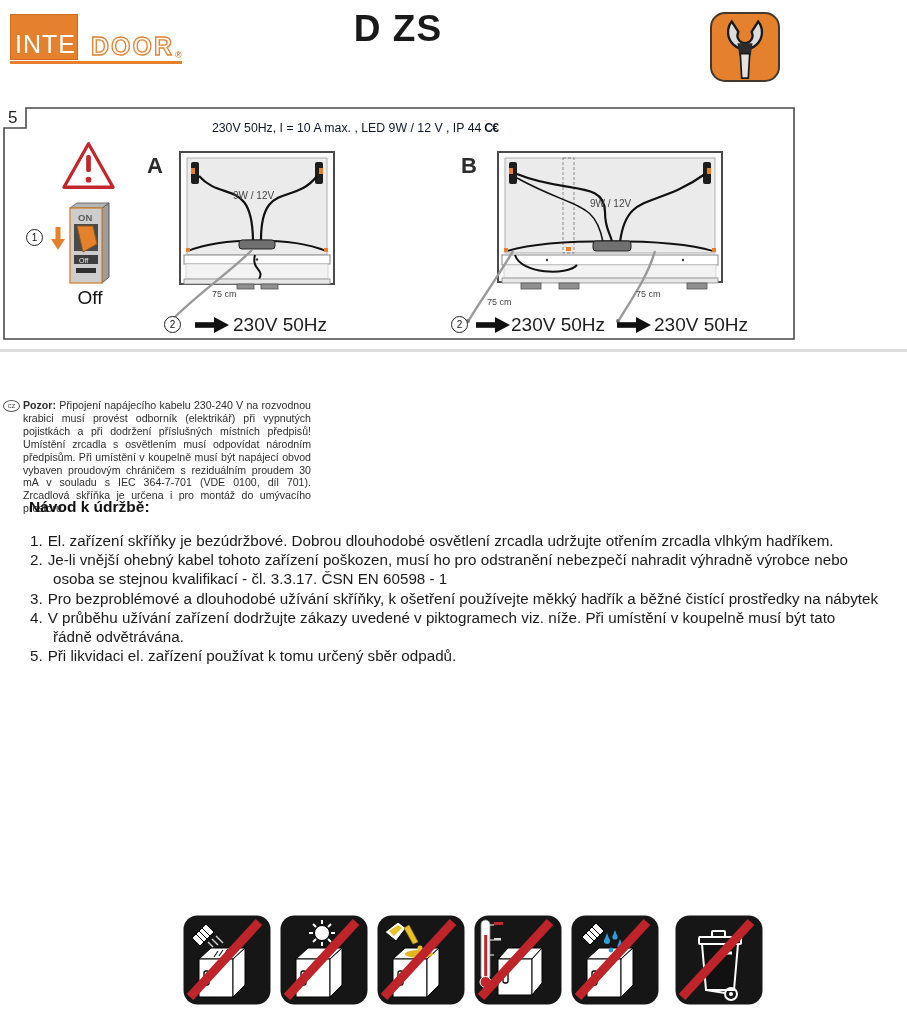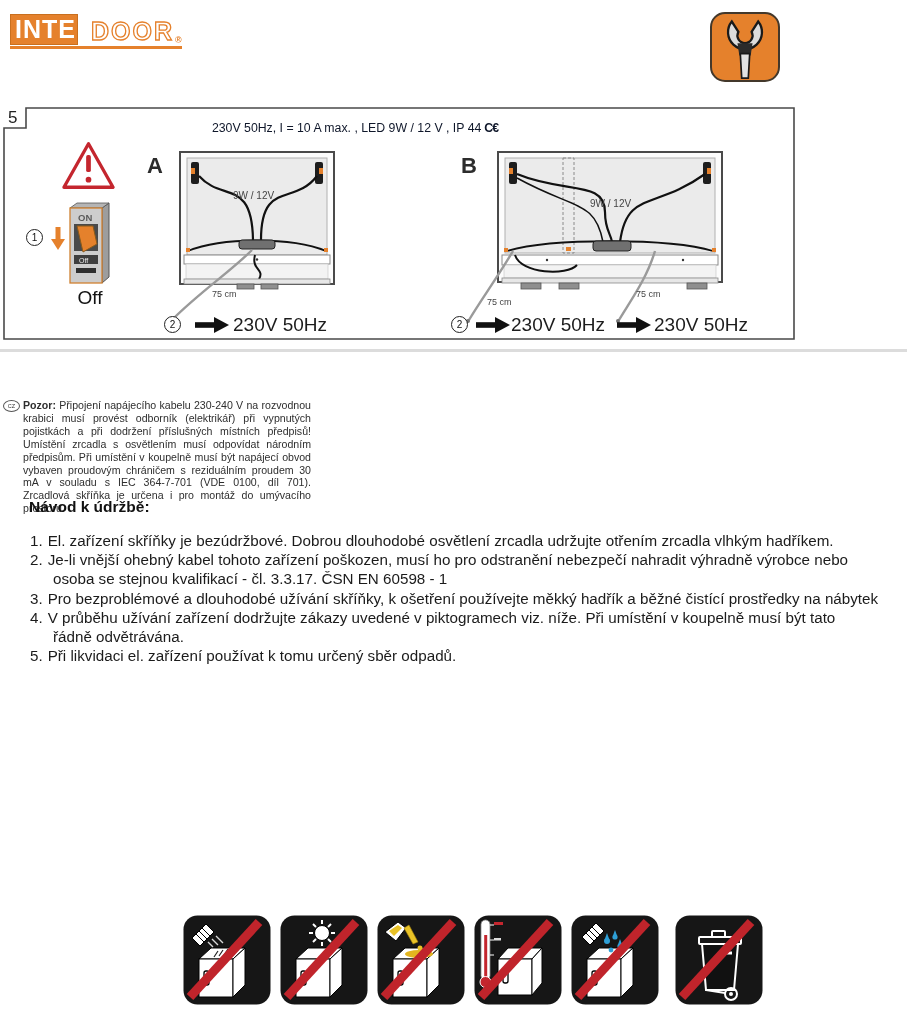--- a/index.html
+++ b/index.html
@@ -3,22 +3,22 @@
 <meta charset="utf-8">
 <style>
   html,body{margin:0;padding:0;background:#fff;}
   .page{position:relative;width:907px;height:1020px;background:#fff;overflow:hidden;
         font-family:"Liberation Sans",sans-serif;color:#1d1d1d;}
   .abs{position:absolute;}
 
   
   .logo{left:10px;top:14px;}
   .logo-row{display:flex;align-items:flex-end;border-bottom:3px solid #E5812C;padding-bottom:1px;}
-  .logo-inte{background:#E5812C;color:#fff;font-weight:bold;font-size:25px;line-height:27px;
-             padding:1px 1px 1px 4px;letter-spacing:1px;border:1px solid #c96f1e;}
+  .logo-inte{background:#E5812C;color:#fff;font-weight:normal;font-size:25px;line-height:27px;
+             padding:16px 1px 1px 4px;letter-spacing:1px;border:1px solid #c96f1e;}
   .logo-door{color:#E5812C;font-weight:bold;font-size:25px;line-height:27px;letter-spacing:2px;margin-left:13px;}
   @supports (-webkit-text-stroke: 1px #000){
     .logo-door{color:#fff;-webkit-text-stroke:1.3px #E5812C;}
   }
   .logo-reg{color:#E5812C;font-size:9px;vertical-align:top;margin-left:1px;font-weight:bold;}
   .page-title{left:348px;top:8px;width:100px;text-align:center;font-size:37px;font-weight:bold;
               letter-spacing:1px;color:#1a1a1a;}
   .tool-badge{left:710px;top:12px;width:70px;height:70px;background:#E5812C;
               border:2px solid #43382b;border-radius:15px;box-sizing:border-box;}
 
@@ -60,20 +60,21 @@
 <div class="page">
 
   <div class="abs logo">
     <div class="logo-row">
       <span class="logo-inte">INTE</span>
         <span class="logo-door">DOOR</span>
         <span class="logo-reg">®</span>
     </div>
   </div>
 
+  <div class="abs page-title">D ZS</div>
 
   <div class="abs tool-badge">
     <svg width="66" height="66" viewBox="0 0 70 70">
       <path d="M21 8 A 18 18 0 1 0 49 8 L 42 19 A 8 8 0 1 1 28 19 Z" fill="#dcdcdc" stroke="#1a1a1a" stroke-width="2.4"></path>
       <polygon points="27,31 43,31 41,44 29,44" fill="#2b2b2b"></polygon>
       <polygon points="30,42 40,42 38.5,68 31.5,68" fill="#e2e2e2" stroke="#1a1a1a" stroke-width="1.8"></polygon>
     </svg>
   </div>
 
   <svg class="abs" style="left:0;top:95px" width="810" height="260" viewBox="0 0 810 260">

